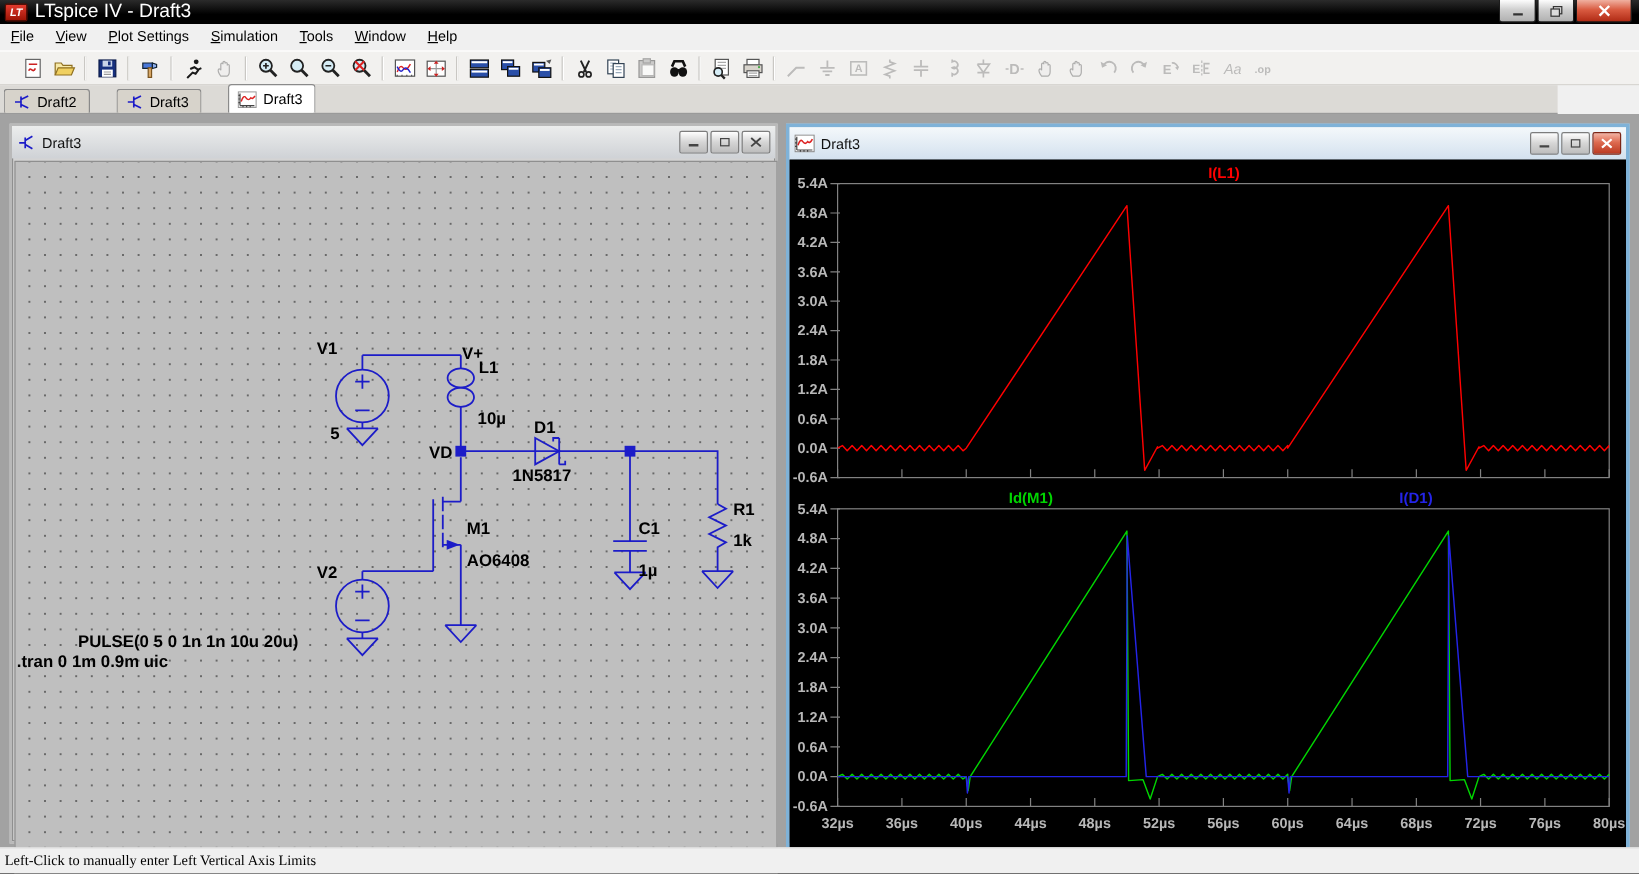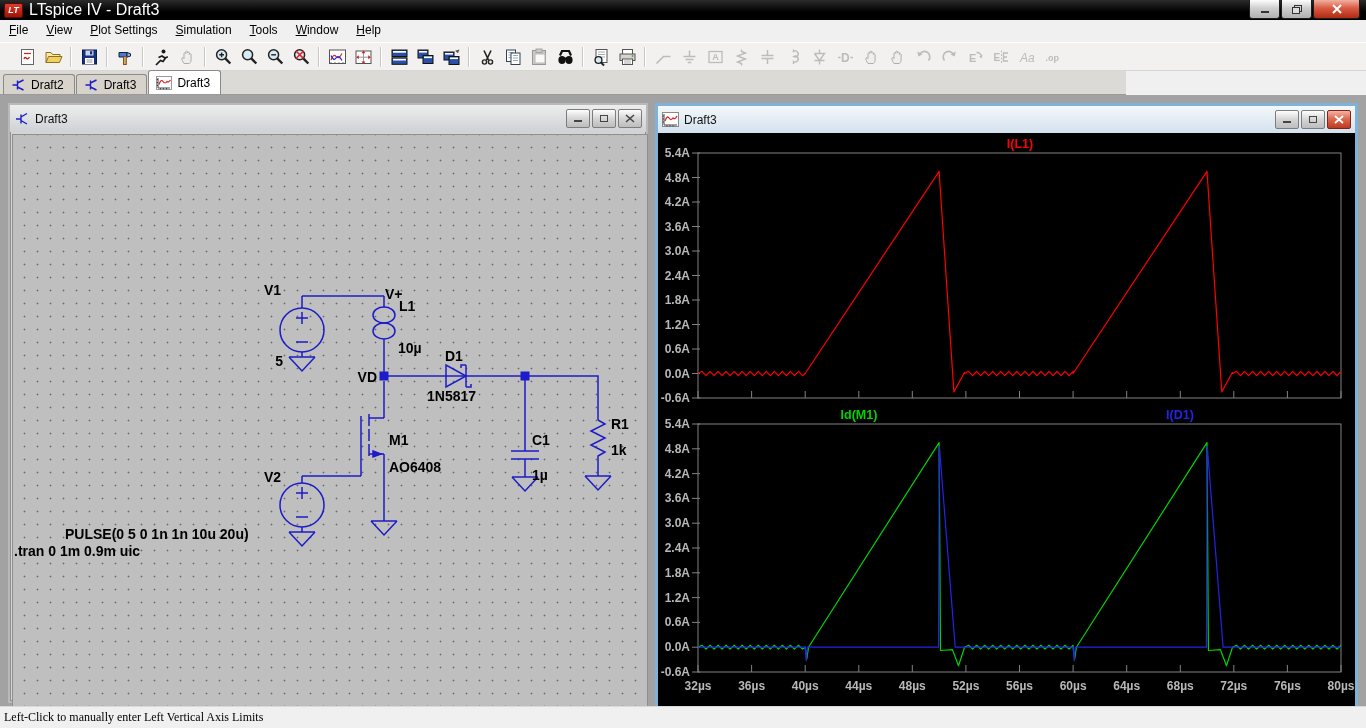--- a/index.html
+++ b/index.html
@@ -21,22 +21,22 @@
     display:flex;align-items:flex-start;font-size:12px;color:#000;}
   .menu-item{padding:3px 9px;}
   .menu-item u{text-decoration:underline;}
   
   .toolbar{position:absolute;left:0;top:42px;width:1366px;height:29px;background:#f2f1ef;
     border-top:1px solid #fff;border-bottom:1px solid #d8d6d2;display:flex;align-items:center;padding-left:14px;box-sizing:border-box;}
   .tbtn{width:24px;height:22px;display:flex;align-items:center;justify-content:center;border:1px solid transparent;border-radius:2px;}
   .tbtn.dim svg{filter:grayscale(1) opacity(.55);}
   .tsep{width:1px;height:20px;background:#c9c7c3;border-right:1px solid #fff;margin:0 4px;}
   
-  .tabbar{position:absolute;left:0;top:71px;width:1126px;height:24px;background:#dcdad6;
-    display:flex;align-items:flex-end;padding-left:3px;box-sizing:border-box;border-bottom:1px solid #9a9a9a;}
+  .tabbar{position:absolute;left:0;top:71px;width:1298px;height:24px;background:#dcdad6;
+    display:flex;align-items:flex-end;padding-left:3px;box-sizing:border-box;border-bottom:1px solid #9a9a9a;gap:21px;}
   .tab{height:19px;display:flex;align-items:center;gap:5px;padding:0 10px 0 7px;margin-right:1px;
     border:1px solid #8a8a8a;border-bottom:none;border-radius:3px 3px 0 0;background:#d7d3cb;font-size:12px;color:#000;}
   .tab.active{background:#fff;height:23px;position:relative;z-index:2;}
   
   .mdi{position:absolute;left:0;top:95px;width:1366px;height:611px;background:#a2a2a2;}
   .child{position:absolute;box-sizing:border-box;}
   .child-title{height:27px;display:flex;align-items:center;gap:5px;padding:0 4px;font-size:12px;color:#111;}
   .child.inactive{left:8px;top:103px;width:640px;height:600px;border:2px solid #b9b9b9;
     box-shadow:inset 0 0 0 1px #8f8f8f;background:#d4d4d4;}
   .child.inactive .child-title{background:linear-gradient(#eceded,#cfd2d6);}

